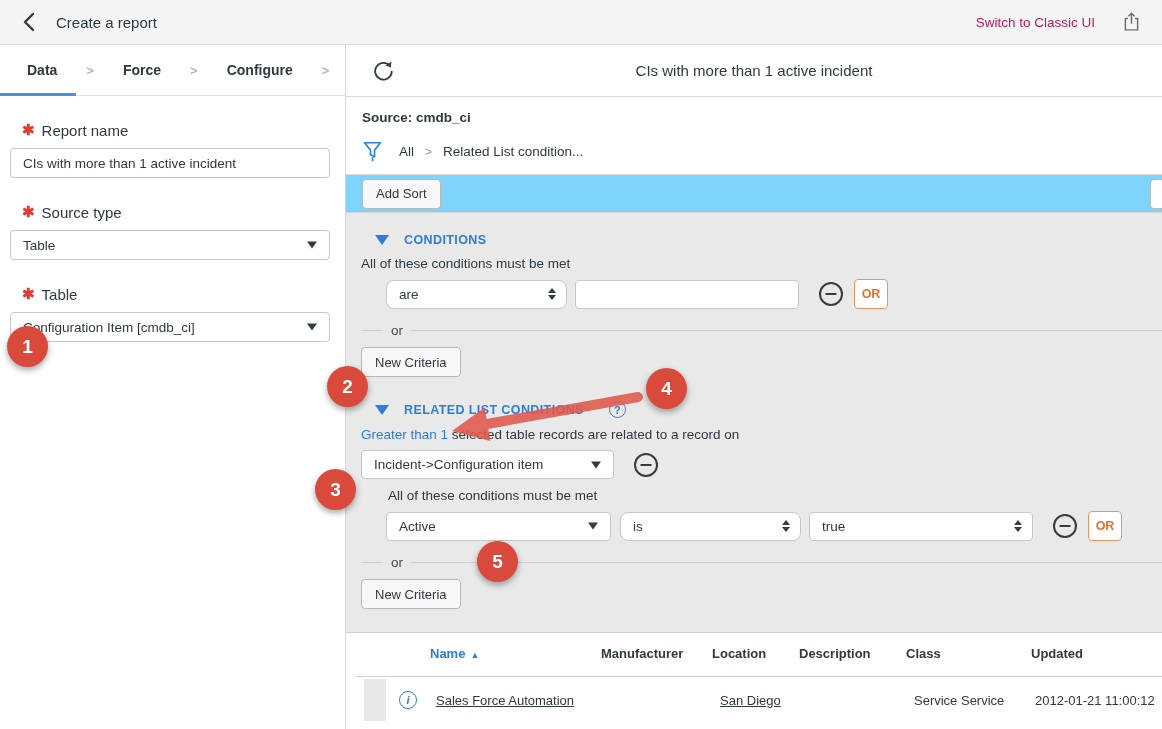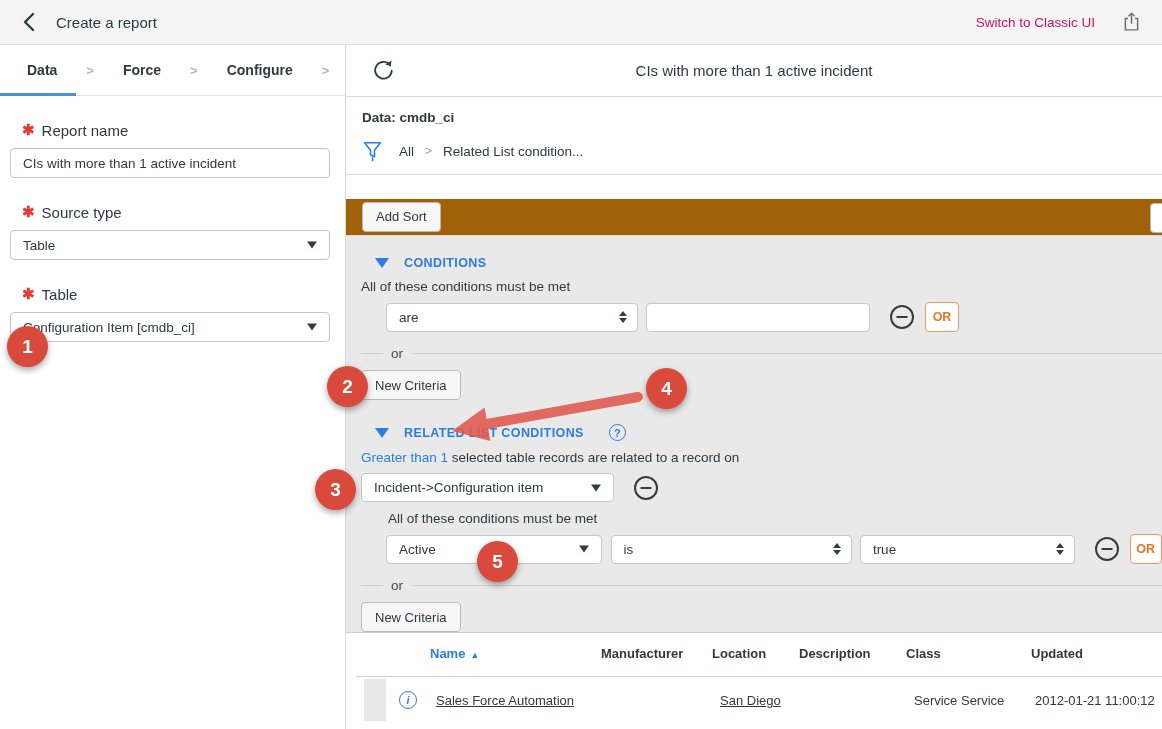--- a/index.html
+++ b/index.html
@@ -45,42 +45,42 @@
   .main { flex:1; display:flex; flex-direction:column; position:relative; overflow:hidden; }
   .main-header { height:52px; background:#fff; border-bottom:1px solid #d9d9d9; position:relative;
     display:flex; align-items:center; padding-left:25px; }
   .report-title { position:absolute; left:50%; transform:translateX(-50%); font-size:15px; color:#2e3a3f; white-space:nowrap; }
 
   .table-info { height:78px; background:#fff; border-bottom:1px solid #d9d9d9; padding:13px 0 0 16px; }
   .table-label { font-size:13.5px; font-weight:700; margin-bottom:15px; }
   .filter-row { display:flex; align-items:center; gap:11px; font-size:13.5px; }
   .crumb-sep { color:#9a9a9a; font-size:12px; }
 
-  .sort-strip { height:38px; background:#a16207; border-bottom:1px solid #d6d6d6;
-    display:flex; align-items:center; padding-left:16px; position:relative;margin-top:24px; }
+  .sort-strip { height:38px; background:#7dd3fc; border-bottom:1px solid #d6d6d6;
+    display:flex; align-items:center; padding-left:16px; position:relative; }
   .btn { background:#f7f7f7; border:1px solid #b9b9b9; border-radius:4px; height:30px;
     padding:0 13px; font-size:13px; color:#2e3a3f; display:inline-flex; align-items:center; cursor:pointer;
     font-family:"Liberation Sans", sans-serif; }
   .cutoff-btn { position:absolute; right:-4px; top:4px; width:16px; height:30px;
     background:#fff; border:1px solid #b9b9b9; border-radius:4px; }
 
   .cond-area { flex:1; background:#e9e9e9; padding-top:5px; }
   .section-head { display:flex; align-items:center; gap:15px; margin:15px 0 0 29px; }
   .tri-down { width:0; height:0; border-left:7px solid transparent; border-right:7px solid transparent;
     border-top:10px solid #2b7de0; cursor:pointer; }
   .section-title { color:#2b7de0; font-size:12.5px; font-weight:700; letter-spacing:.4px; }
   .help-icon { width:17px; height:17px; border:1.5px solid #2b7de0; border-radius:50%; color:#2b7de0;
     font-size:11px; font-weight:700; display:flex; align-items:center; justify-content:center; cursor:pointer; }
   .group-label { font-size:13.5px; margin:9px 0 0 15px; }
   .group-label.indent { margin-left:42px; }
   .cond-row { display:flex; align-items:center; margin:8px 0 0 40px; }
   .dd { position:relative; height:29px; background:#fff; border:1px solid #c6c6c6; border-radius:4px;
     display:flex; align-items:center; padding:0 12px; font-size:13.5px; cursor:pointer; }
   .dd.w-field { width:225px; margin-right:9px; }
-  .dd.w-op { width:252px; margin-right:8px; }
+  .dd.w-op { width:181px; margin-right:8px;border-radius:8px; }
   .dd.w-val { width:224px; }
   .val-input { width:224px; height:29px; background:#fff; border:1px solid #c6c6c6; border-radius:4px;
     font-size:13.5px; padding:0 10px; outline:none; font-family:"Liberation Sans", sans-serif; }
   .minus-btn { margin-left:19px; cursor:pointer; display:flex; }
   .or-btn { margin-left:10px; width:34px; height:30px; background:#fff; border:1.5px solid #f0945f;
     border-radius:4px; color:#ec7326; font-size:12.5px; font-weight:700;
     display:flex; align-items:center; justify-content:center; cursor:pointer; }
   .or-divider { display:flex; align-items:center; margin:14px 0 0 15px; font-size:13.5px; color:#4a4a4a; }
   .or-divider .l1 { width:22px; height:1px; background:#cfcfcf; margin-right:8px; }
   .or-divider .l2 { flex:1; height:1px; background:#cfcfcf; margin-left:8px; }
@@ -184,21 +184,21 @@
         <span style="display:flex;">
           <svg width="24" height="24" viewBox="0 0 24 24">
             <path d="M19.2 7.5 A 8.3 8.3 0 1 0 20.7 12.6" fill="none" stroke="#2f3f44" stroke-width="1.8" stroke-linecap="round"></path>
             <path d="M20.6 2.4 L19.6 8.1 L14.2 6.5 Z" fill="#2f3f44"></path>
           </svg>
         </span>
         <span class="report-title">CIs with more than 1 active incident</span>
       </div>
 
       <div class="table-info">
-        <div class="table-label">Data: cmdb_ci</div>
+        <div class="table-label">Source: cmdb_ci</div>
         <div class="filter-row">
           <svg width="21" height="23" viewBox="0 0 24 26">
             <path d="M3 3 H21 L14.3 11.5 V19 L9.7 16.7 V11.5 Z" fill="none" stroke="#2b7de0" stroke-width="1.8" stroke-linejoin="round"></path>
             <path d="M12 19.5 V24" stroke="#2b7de0" stroke-width="1.8"></path>
           </svg>
           <span style="margin-left:5px;">All</span>
           <span class="crumb-sep">&gt;</span>
           <span>Related List condition...</span>
         </div>
       </div>

